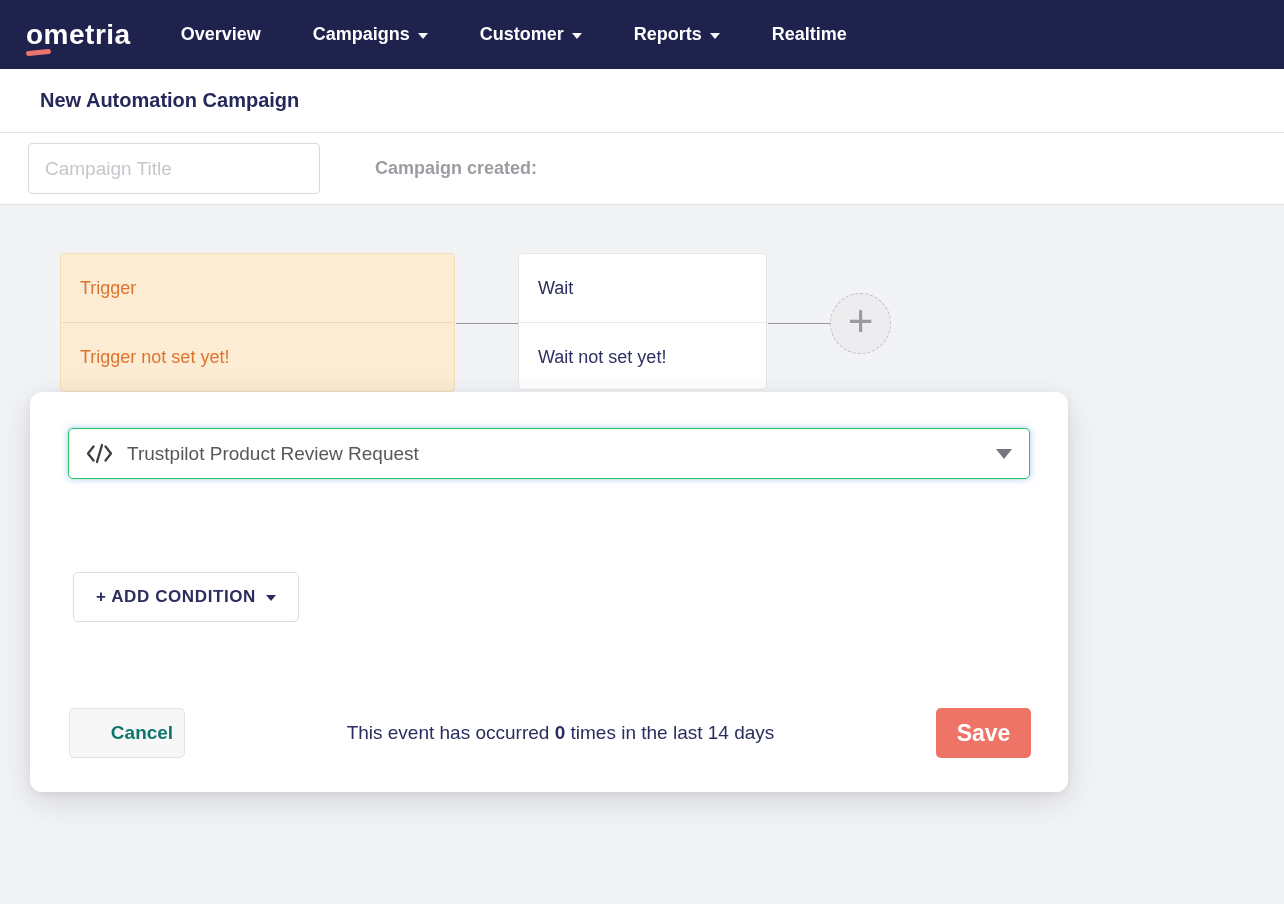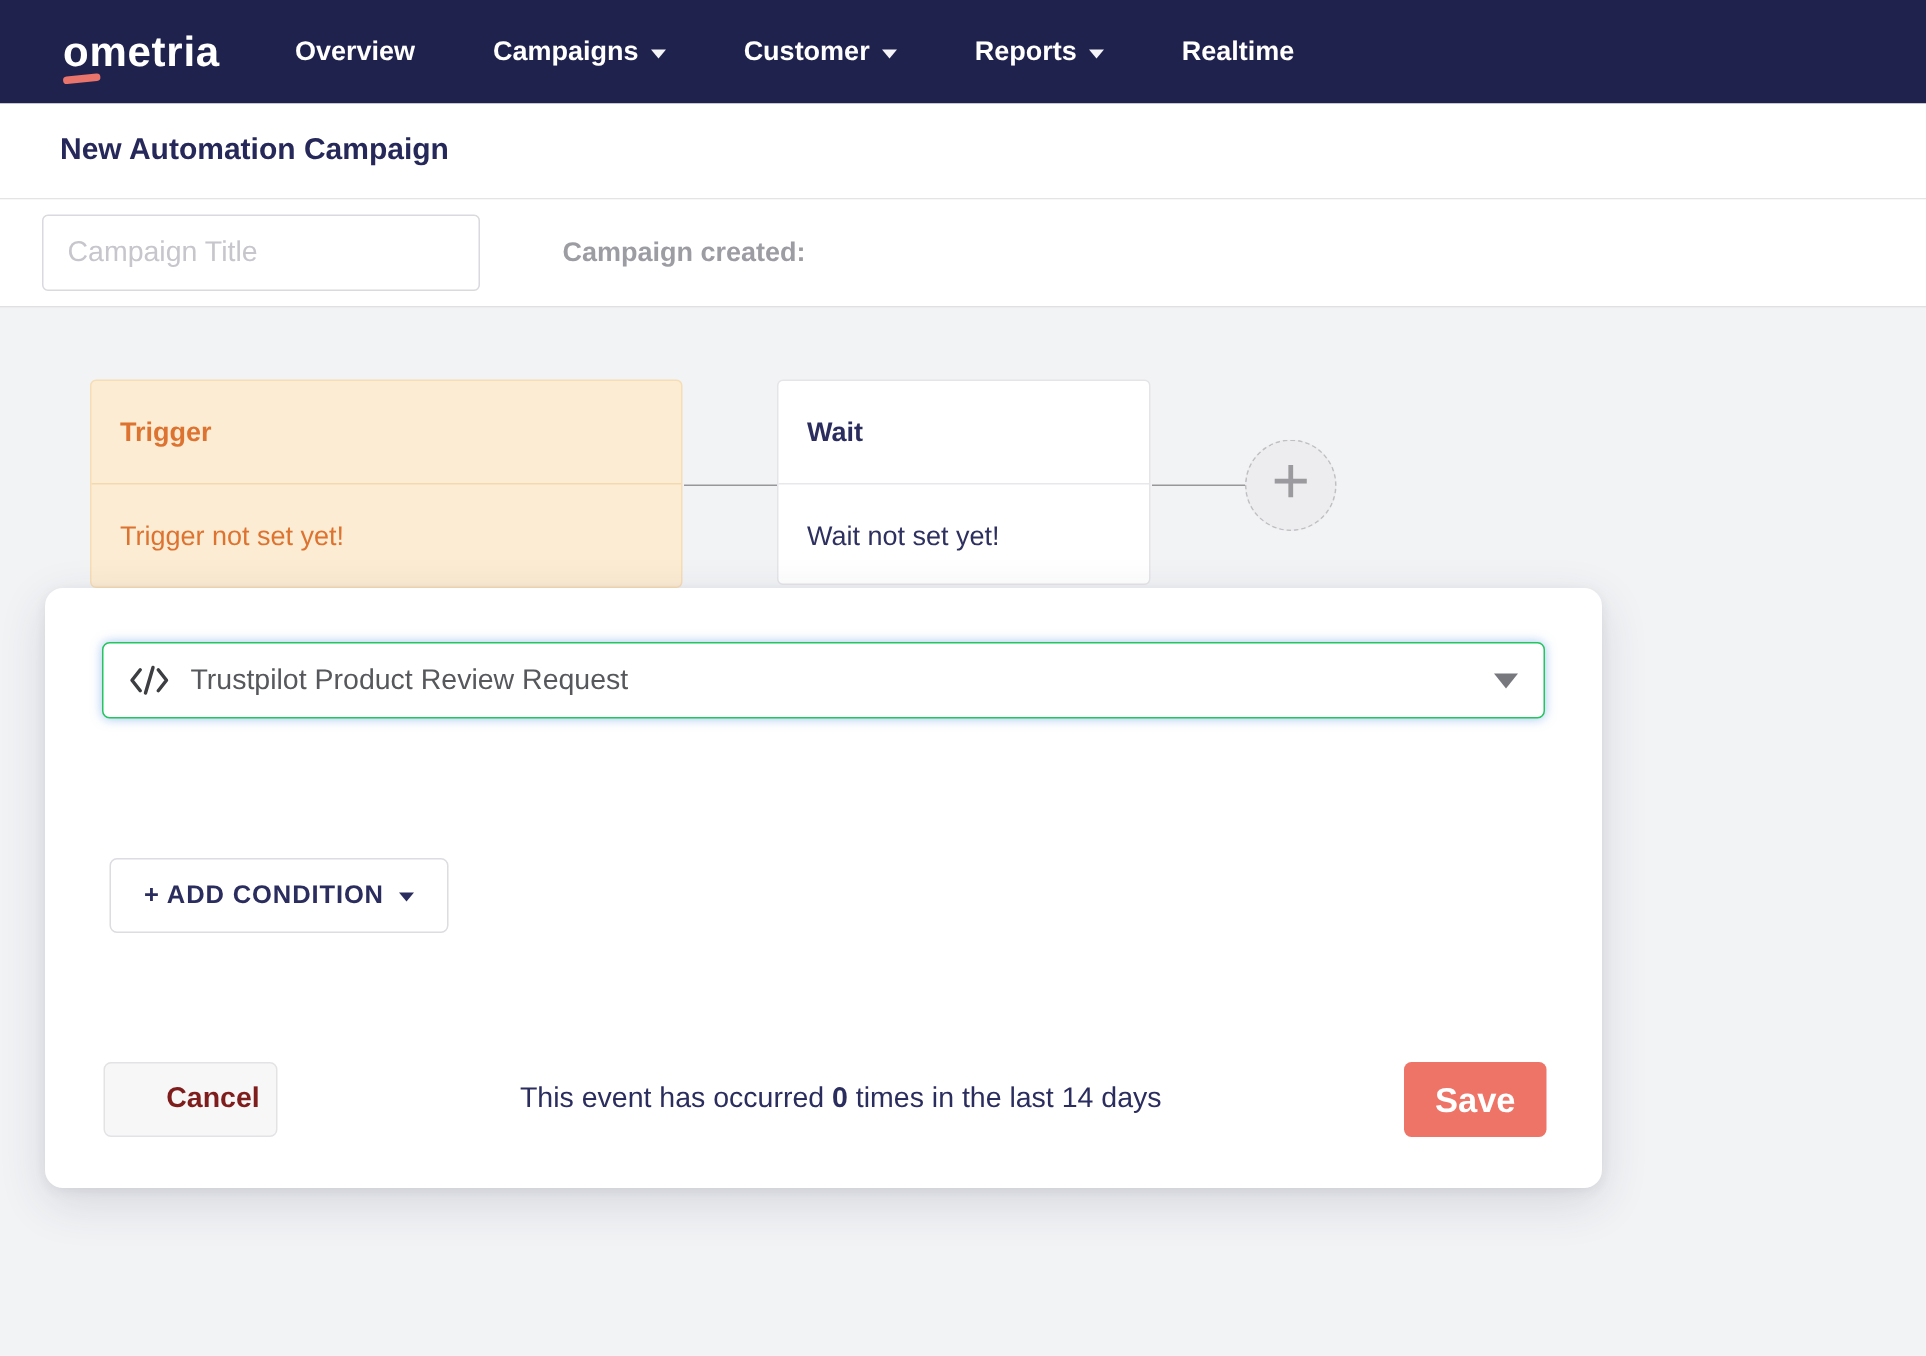--- a/index.html
+++ b/index.html
@@ -8,21 +8,21 @@
     width: 1284px; height: 904px;
     position: relative; overflow: hidden;
     background: #f1f2f4;
     font-family: "Liberation Sans", sans-serif;
   }
 
   
   .navbar {
     height: 69px; background: #20224e;
     display: flex; align-items: center;
-    padding-left: 42px;
+    padding-left: 26px;
   }
   .logo {
     position: relative; color: #fff;
     font-size: 28px; font-weight: 700; letter-spacing: 0.5px;
     margin-right: 50px; cursor: pointer;
   }
   .logo-swoosh {
     position: absolute; left: 0px; bottom: -4px;
     width: 25px; height: 5px; background: #e8746c;
     border-radius: 4px; transform: rotate(-6deg);
@@ -57,21 +57,21 @@
     font-family: inherit; outline: none; background: #fff;
   }
   .campaign-title-input::placeholder { color: #c6c6cc; }
   .created-label { margin-left: 55px; color: #9c9ca3; font-size: 18px; font-weight: 700; }
 
   
   .canvas { position: absolute; top: 206px; left: 0; right: 0; bottom: 0; background: #f2f3f5; }
   .card { position: absolute; border-radius: 4px; }
   .card-header {
     height: 69px; display: flex; align-items: center; padding: 0 19px;
-    font-size: 18px; font-weight: 700; border-bottom: 1px solid;
+    font-size: 18px; font-weight: 400; border-bottom: 1px solid;
   }
   .card-body { height: 68px; display: flex; align-items: center; padding: 0 19px; font-size: 18px; }
   .card-trigger { left: 60px; top: 47px; width: 395px; height: 139px; background: #fcecd3; border: 1px solid #f6ddb6; }
   .card-trigger .card-header { color: #dd7330; border-color: #f3d9af; }
   .card-trigger .card-body { color: #dd7330; }
   .card-wait { left: 518px; top: 47px; width: 249px; height: 137px; background: #fff; border: 1px solid #e5e5e9; }
   .card-wait .card-header { color: #2b2d5e; border-color: #e8e8ec; }
   .card-wait .card-body { color: #2e3060; }
 
   .connector { position: absolute; height: 1px; background: #97979b; top: 117px; }
@@ -116,21 +116,21 @@
     border-left: 5px solid transparent; border-right: 5px solid transparent;
     border-top: 6px solid #2b2d5e;
   }
   .modal-footer {
     position: absolute; left: 39px; right: 37px; bottom: 34px;
     display: flex; align-items: center;
   }
   .cancel-btn {
     width: 116px; height: 50px; background: #f7f7f8;
     border: 1px solid #e3e3e6; border-radius: 5px;
-    color: #7f1d1d; font-size: 19px; font-weight: 700;
+    color: #0f766e; font-size: 19px; font-weight: 700;
     font-family: inherit; cursor: pointer; padding-left: 36px;
   }
   .occurrence-text { flex: 1; text-align: center; color: #2b2d5e; font-size: 19px; }
   .occurrence-count { font-weight: 700; }
   .save-btn {
     width: 95px; height: 50px; background: #ee7468;
     border: none; border-radius: 5px;
     color: #fff; font-size: 23px; font-weight: 600;
     font-family: inherit; cursor: pointer;
   }

